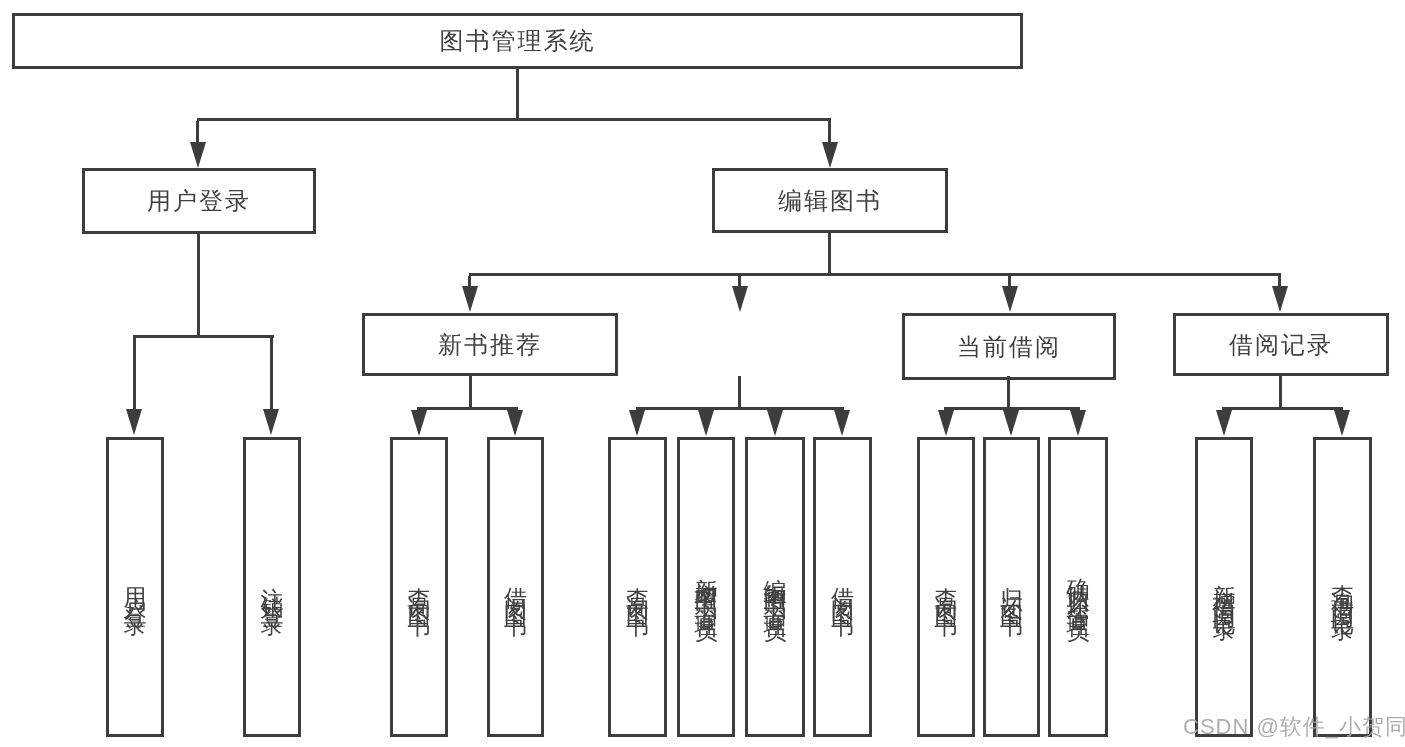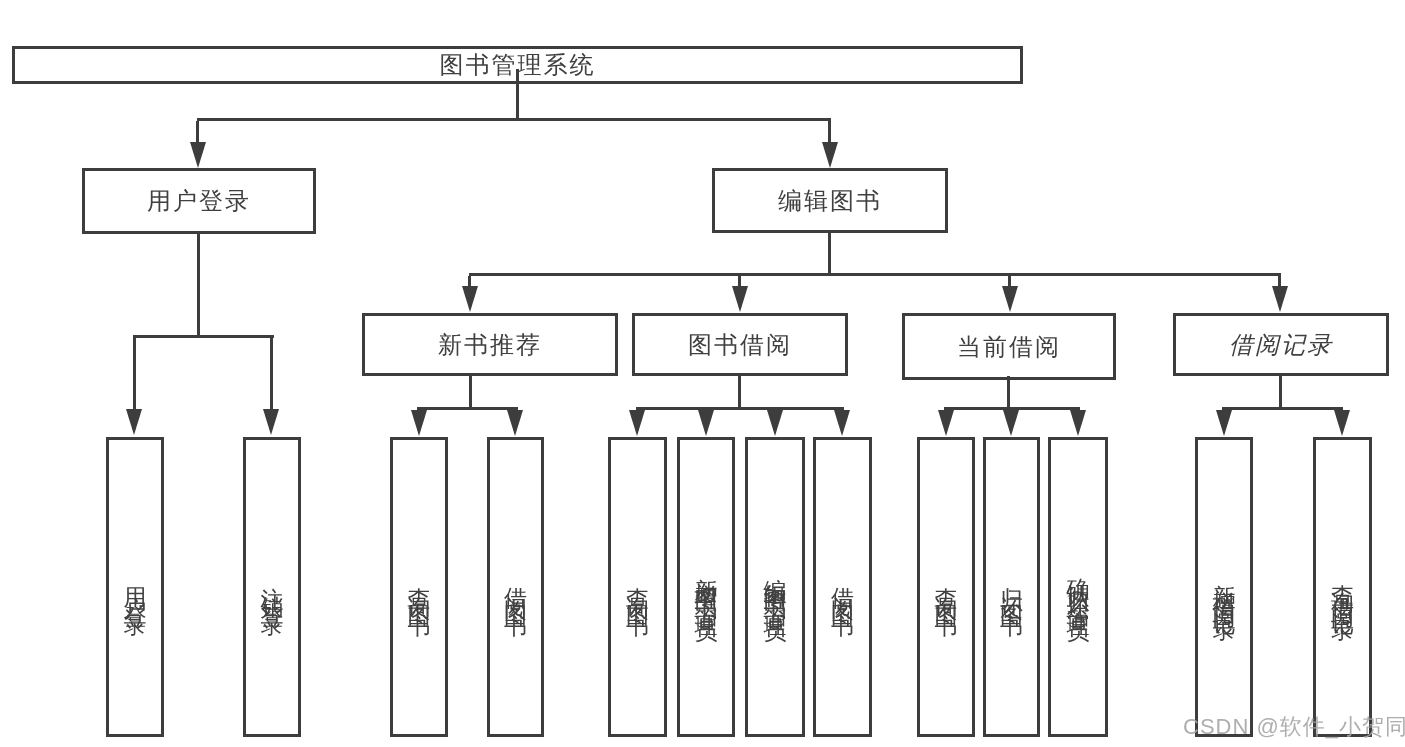--- a/index.html
+++ b/index.html
@@ -32,21 +32,21 @@
   #watermark {
     position:absolute; left:1183px; top:712px; z-index:10;
     font-size:22px; color:rgba(165,165,165,0.9); letter-spacing:1px; white-space:nowrap;
   }
 </style>
 </head>
 <body>
 
 <div id="stage">
 
-  <div class="node" style="left:12px; top:13px; width:1011px; height:38px;margin-top:33px;">
+  <div class="node" style="left:12px; top:13px; width:1011px; height:56px;">
     <span class="h-label">图书管理系统</span>
   </div>
 
   <div class="vl" style="left:516px; top:69px; height:50px;"></div>
   <div class="hl" style="left:197px; top:118px; width:634px;"></div>
   <div class="vl" style="left:196px; top:121px; height:23px;"></div>
   <div class="ar" style="left:190px; top:142px;"></div>
   <div class="vl" style="left:828px; top:121px; height:23px;"></div>
   <div class="ar" style="left:822px; top:142px;"></div>
 
@@ -71,27 +71,24 @@
   <div class="vl" style="left:738px; top:276px; height:11px;"></div>
   <div class="ar" style="left:732px; top:286px;"></div>
   <div class="vl" style="left:1008px; top:276px; height:11px;"></div>
   <div class="ar" style="left:1002px; top:286px;"></div>
   <div class="vl" style="left:1278px; top:276px; height:11px;"></div>
   <div class="ar" style="left:1272px; top:286px;"></div>
 
   <div class="node" style="left:362px; top:313px; width:256px; height:63px;">
     <span class="h-label">新书推荐</span>
   </div>
-  <div class="node" style="left:632px; top:313px; width:216px; height:63px;">
-    <span class="h-label">图书借阅</span>
-  </div>
   <div class="node" style="left:902px; top:313px; width:214px; height:67px;">
     <span class="h-label">当前借阅</span>
   </div>
-  <div class="node" style="left:1173px; top:313px; width:216px; height:63px;font-style:italic;">
+  <div class="node" style="left:1173px; top:313px; width:216px; height:63px;">
     <span class="h-label">借阅记录</span>
   </div>
 
   <div class="vl" style="left:469px; top:376px; height:33px;"></div>
   <div class="vl" style="left:738px; top:376px; height:33px;"></div>
   <div class="vl" style="left:1007px; top:376px; height:33px;"></div>
   <div class="vl" style="left:1279px; top:376px; height:33px;"></div>
 
   <div class="hl" style="left:417px; top:407px; width:101px;"></div>
   <div class="hl" style="left:636px; top:407px; width:208px;"></div>

